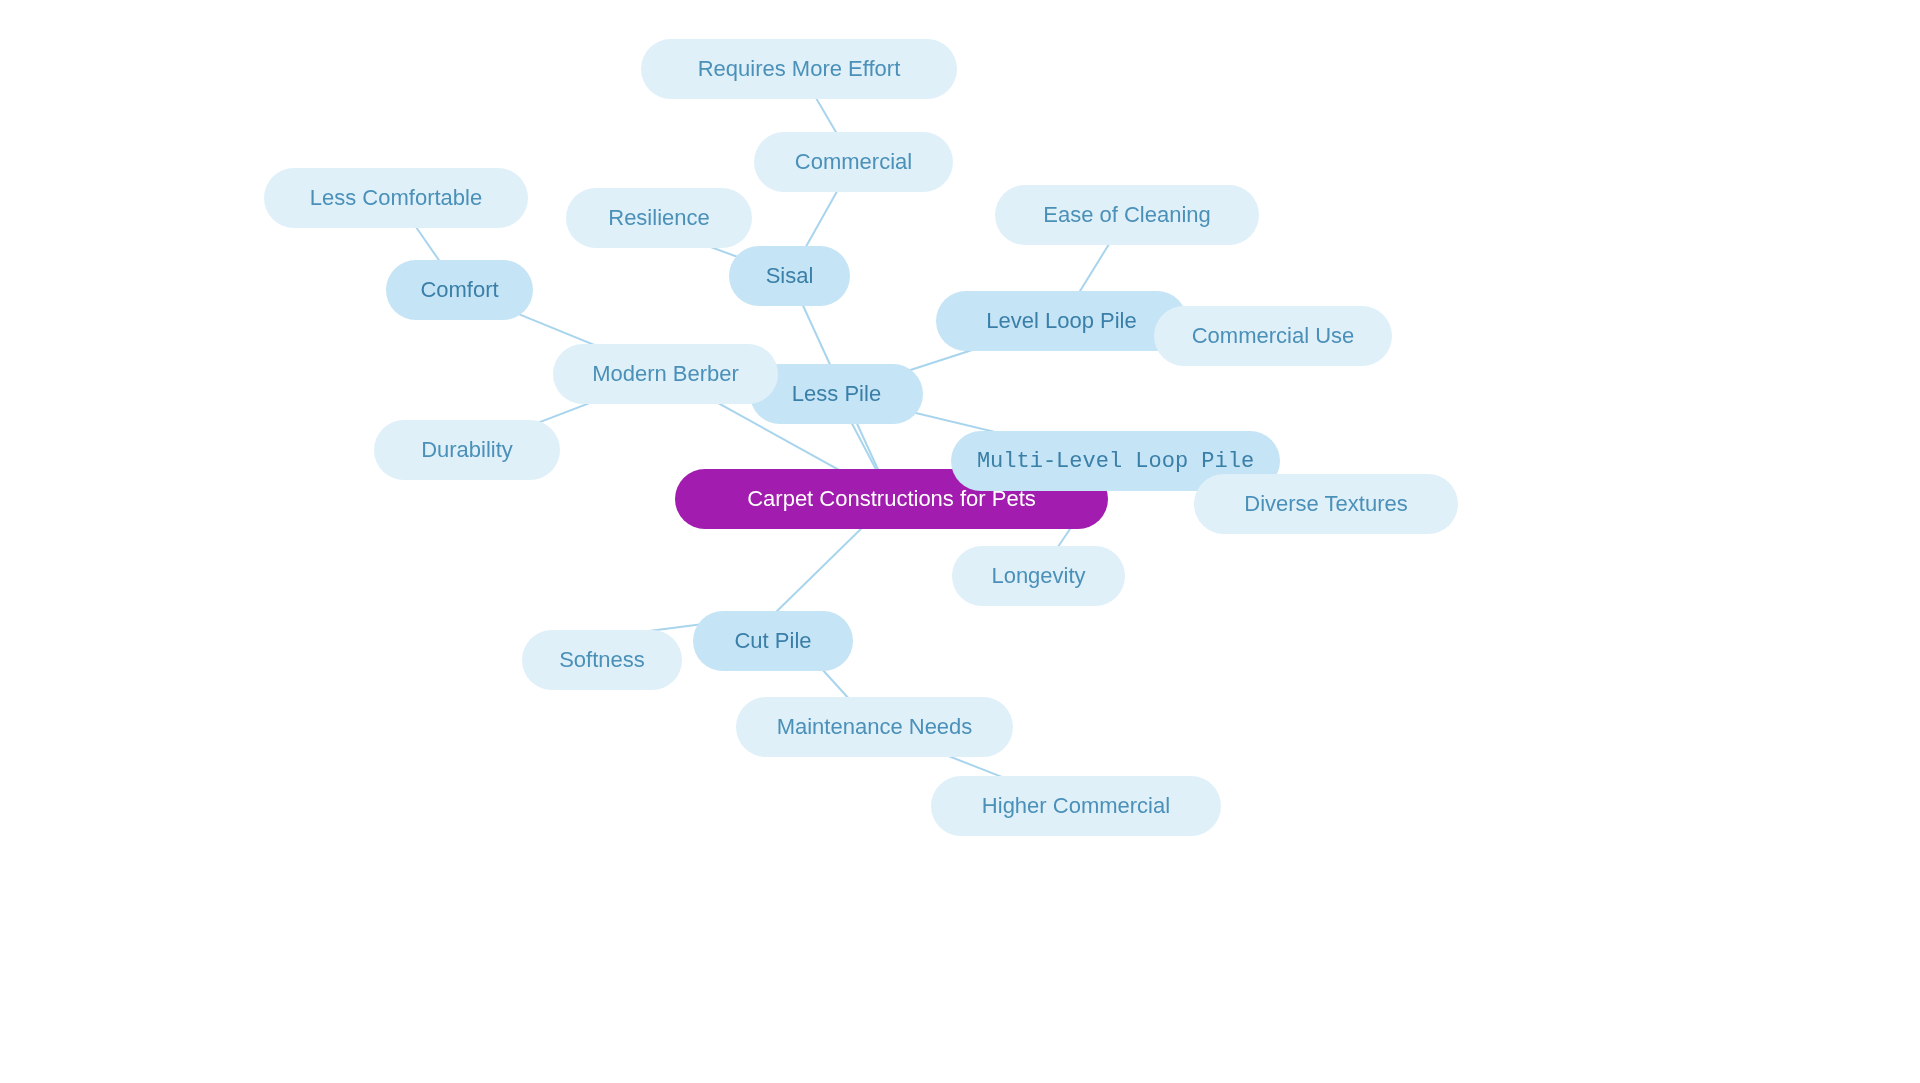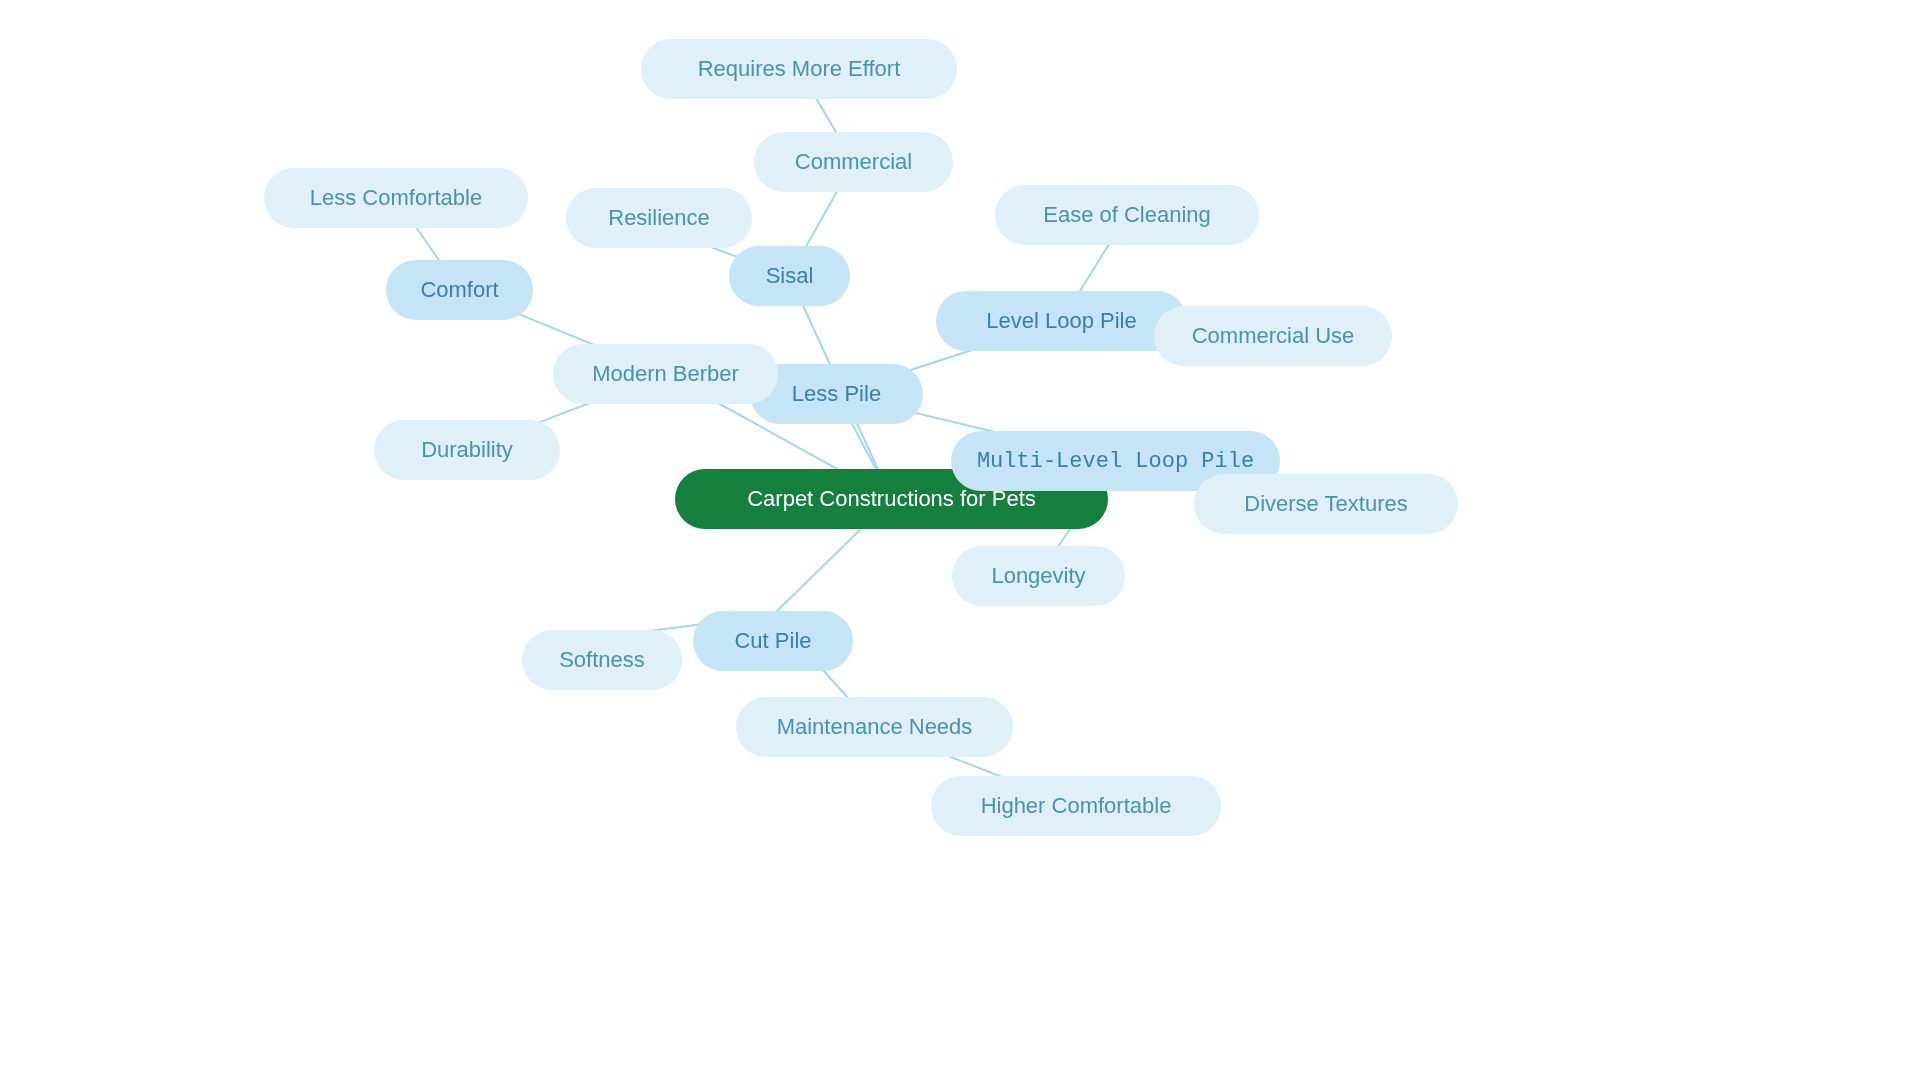--- a/index.html
+++ b/index.html
@@ -30,21 +30,21 @@
       padding: 0 28px;
       height: 60px;
       cursor: pointer;
     }
     .node-light {
       background: #dff0f9;
       border: none;
       color: #4a90b8;
     }
     .node-dark {
-      background: #15803d;
+      background: #a21caf;
       color: #ffffff;
     }
     .node-medium {
       background: #c5e4f5;
       color: #3a7fa8;
     }
   </style>
 </head>
 <body>
 
@@ -82,13 +82,13 @@
 <div class="node node-light" style="left: 754px; top: 132px; min-width: 199px; width: 199px;">Commercial</div>
 <div class="node node-light" style="left: 641px; top: 39px; min-width: 316px; width: 316px;">Requires More Effort</div>
 <div class="node node-medium" style="left: 936px; top: 291px; min-width: 251px; width: 251px;">Level Loop Pile</div>
 <div class="node node-light" style="left: 995px; top: 185px; min-width: 264px; width: 264px;">Ease of Cleaning</div>
 <div class="node node-light" style="left: 1154px; top: 306px; min-width: 238px; width: 238px;">Commercial Use</div>
 <div class="node node-medium" style="left: 951px; top: 431px; min-width: 329px; width: 329px; font-family: Liberation Mono, monospace;">Multi-Level Loop Pile</div>
 <div class="node node-light" style="left: 1194px; top: 474px; min-width: 264px; width: 264px;">Diverse Textures</div>
 <div class="node node-light" style="left: 952px; top: 546px; min-width: 173px; width: 173px;">Longevity</div>
 <div class="node node-light" style="left: 522px; top: 630px; min-width: 160px; width: 160px;">Softness</div>
 <div class="node node-light" style="left: 736px; top: 697px; min-width: 277px; width: 277px;">Maintenance Needs</div>
-<div class="node node-light" style="left: 931px; top: 776px; min-width: 290px; width: 290px;">Higher Comfortable</div>
+<div class="node node-light" style="left: 931px; top: 776px; min-width: 290px; width: 290px;">Higher Commercial</div>
 
 </body></html>

